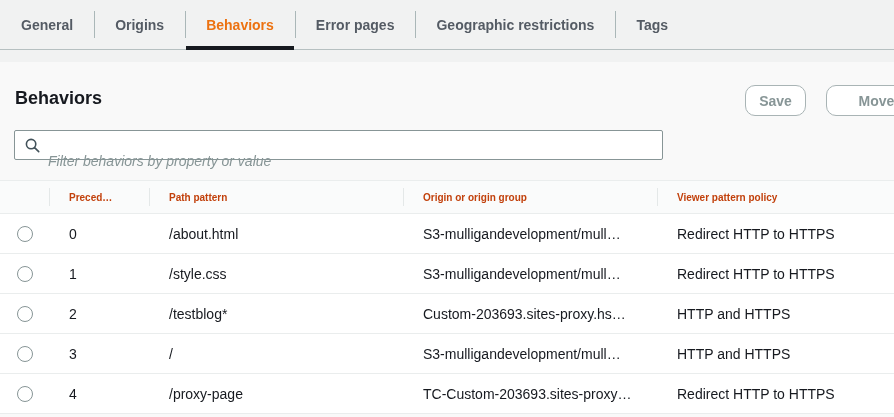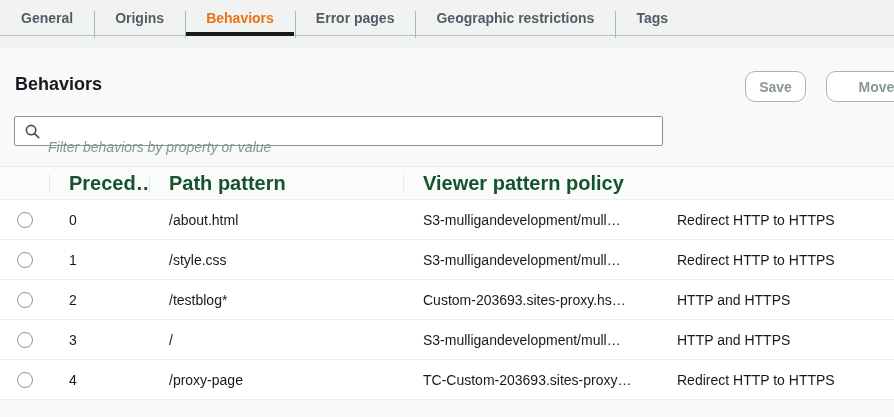--- a/index.html
+++ b/index.html
@@ -7,21 +7,21 @@
     width: 894px; height: 417px;
     overflow: hidden;
     font-family: "Liberation Sans", sans-serif;
     background: #f9f9f9;
   }
 
   
   .tabbar {
     display: flex;
     align-items: stretch;
-    height: 36px;
+    height: 50px;
     background: #f1f2f2;
     border-bottom: 1px solid #b6c0c1;
     padding-left: 0;
   }
   .tab {
     position: relative;
     display: flex;
     align-items: center;
     padding: 0 21px;
     font-size: 14px;
@@ -119,23 +119,23 @@
     height: 34px;
     background: #fafbfb;
     border-top: 1px solid #eaeded;
     border-bottom: 1px solid #eaeded;
   }
   .th {
     position: relative;
     display: flex;
     align-items: center;
     padding-left: 20px;
-    font-size: 20px;
-    font-weight: 700;
-    color: #14532d;
+    font-size: 10px;
+    font-weight: 700;
+    color: #c2410c;
     white-space: nowrap;
     overflow: hidden;
   }
   .th.divided::before {
     content: '';
     position: absolute;
     left: 0; top: 7px; bottom: 7px;
     width: 1px;
     background: #e4e8e8;
   }
@@ -193,20 +193,21 @@
     </span>
     <input type="text" placeholder="Filter behaviors by property or value" style="">
   </div>
 
   <div class="table">
 
     <div class="tr thead">
       <div class="th"></div>
       <div class="th divided">Preced…</div>
       <div class="th divided">Path pattern</div>
+      <div class="th divided">Origin or origin group</div>
       <div class="th divided">Viewer pattern policy</div>
     </div>
 
     <div class="tr row">
       <div class="td radio-cell">
           <span class="radio"></span>
         </div>
       <div class="td">0</div>
       <div class="td">/about.html</div>
       <div class="td">S3-mulligandevelopment/mull…</div>

